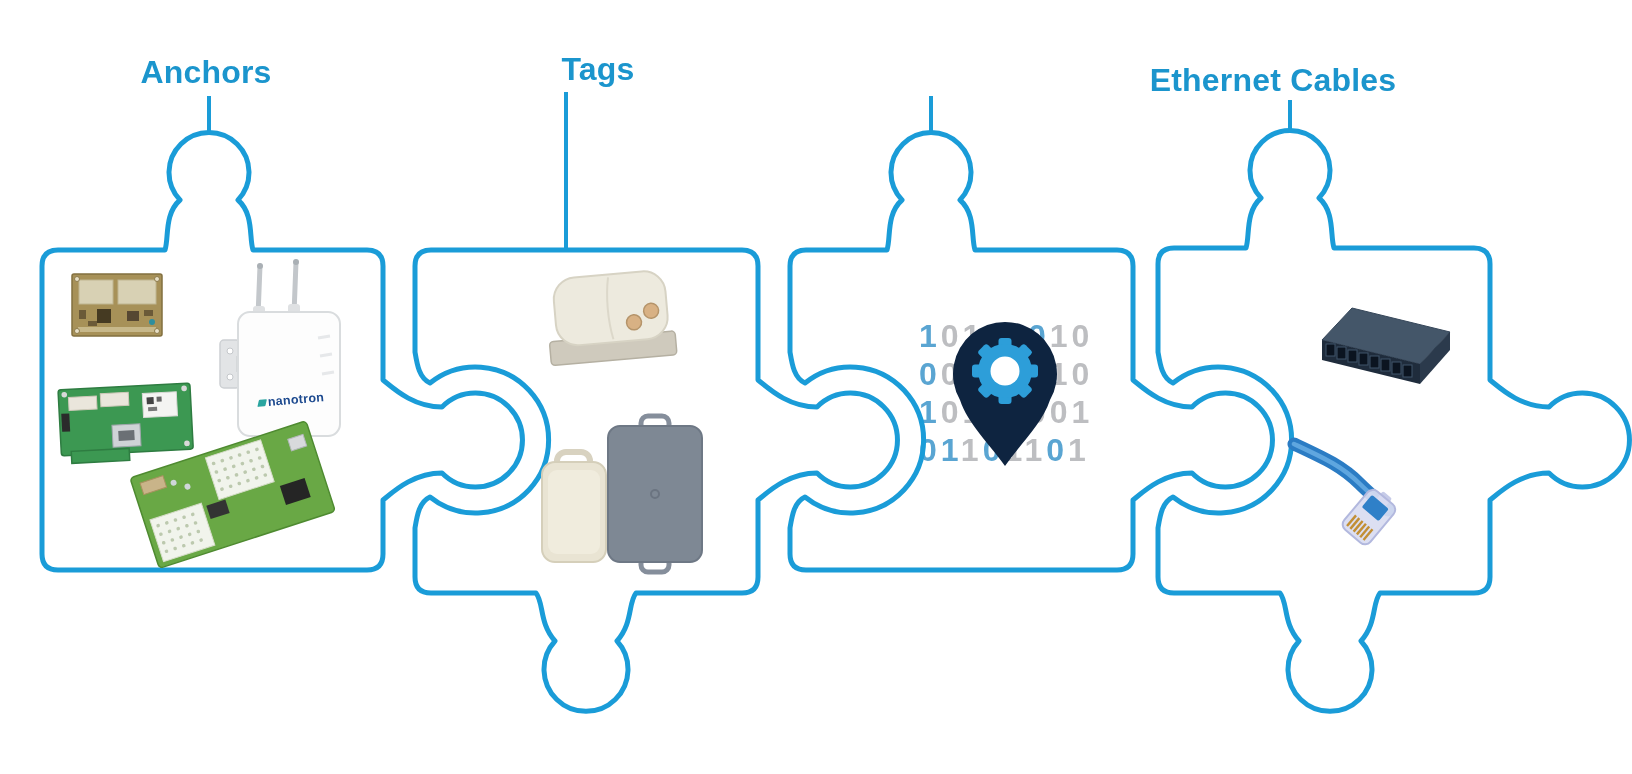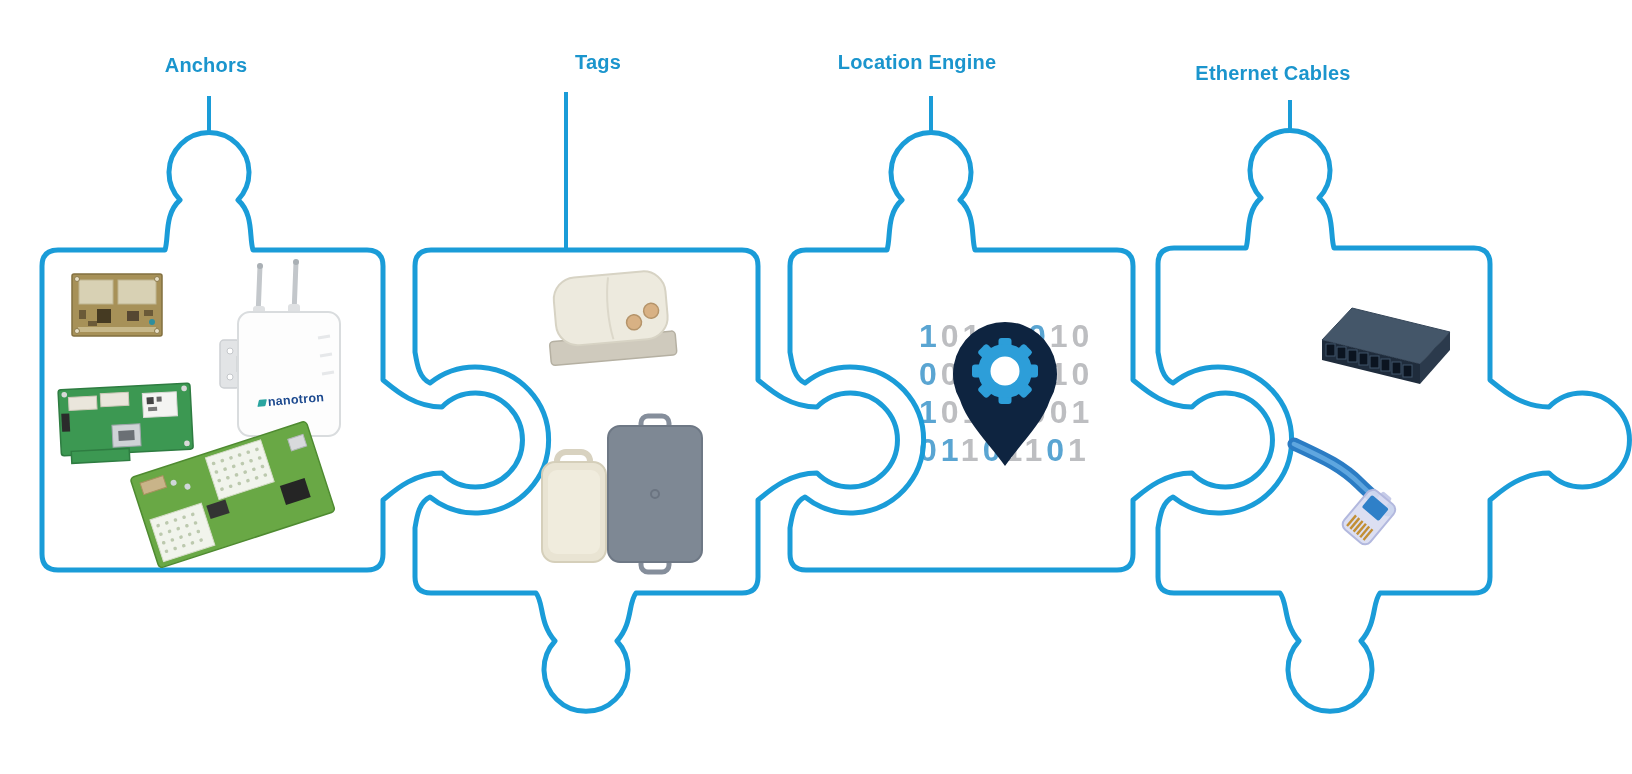--- a/index.html
+++ b/index.html
@@ -3,21 +3,21 @@
 <meta charset="utf-8">
 <style>
   html,body{margin:0;padding:0;background:#ffffff;}
   .canvas{
     position:relative;width:1632px;height:774px;background:#ffffff;overflow:hidden;
     font-family:"Liberation Sans",sans-serif;
   }
   .layer-svg{position:absolute;left:0;top:0;z-index:2;pointer-events:none;}
   .piece-label{
     position:absolute;z-index:3;transform:translateX(-50%);
-    font-size:20px;font-weight:700;color:#1b95cd;white-space:nowrap;letter-spacing:.2px;
+    font-size:32px;font-weight:700;color:#1b95cd;white-space:nowrap;letter-spacing:.2px;
   }
   .label-anchors{left:206px;top:54px;}
   .label-tags{left:598px;top:51px;}
   .label-location{left:917px;top:51px;}
   .label-ethernet{left:1273px;top:62px;}
   .binary{
     position:absolute;left:919px;top:317px;z-index:1;
     font-size:32px;font-weight:700;line-height:38px;letter-spacing:4px;
     font-family:"Liberation Sans",sans-serif;user-select:none;
   }
@@ -283,20 +283,19 @@
             <line x1="23.2" y1="32" x2="23.2" y2="46"></line>
             <line x1="27.5" y1="32" x2="27.5" y2="46"></line>
           </g>
         </g>
       </g>
     </g>
   </svg>
 
   <div class="piece-label label-anchors">Anchors</div>
   <div class="piece-label label-tags">Tags</div>
-  <div class="piece-label label-location">Location Engine</div>
   <div class="piece-label label-ethernet">Ethernet Cables</div>
 
   <div class="nanotron">
     <span class="flag"></span><span>nanotron</span>
   </div>
 
 </div>
 
 </body></html>

